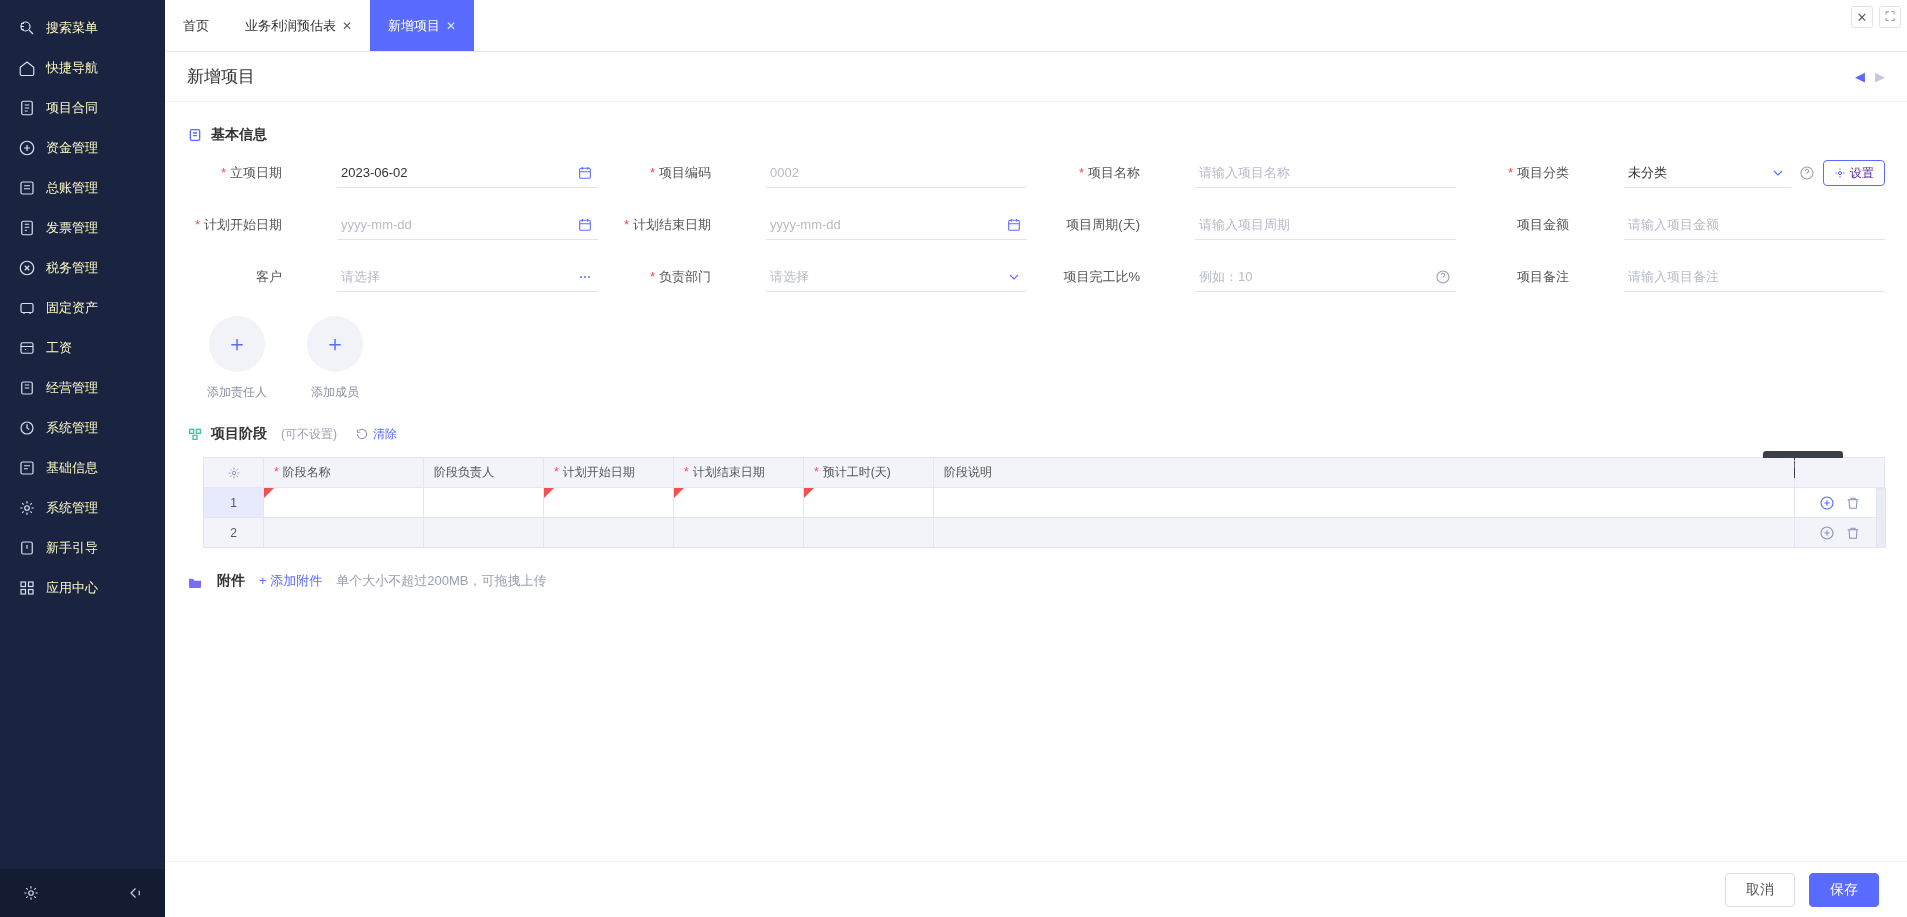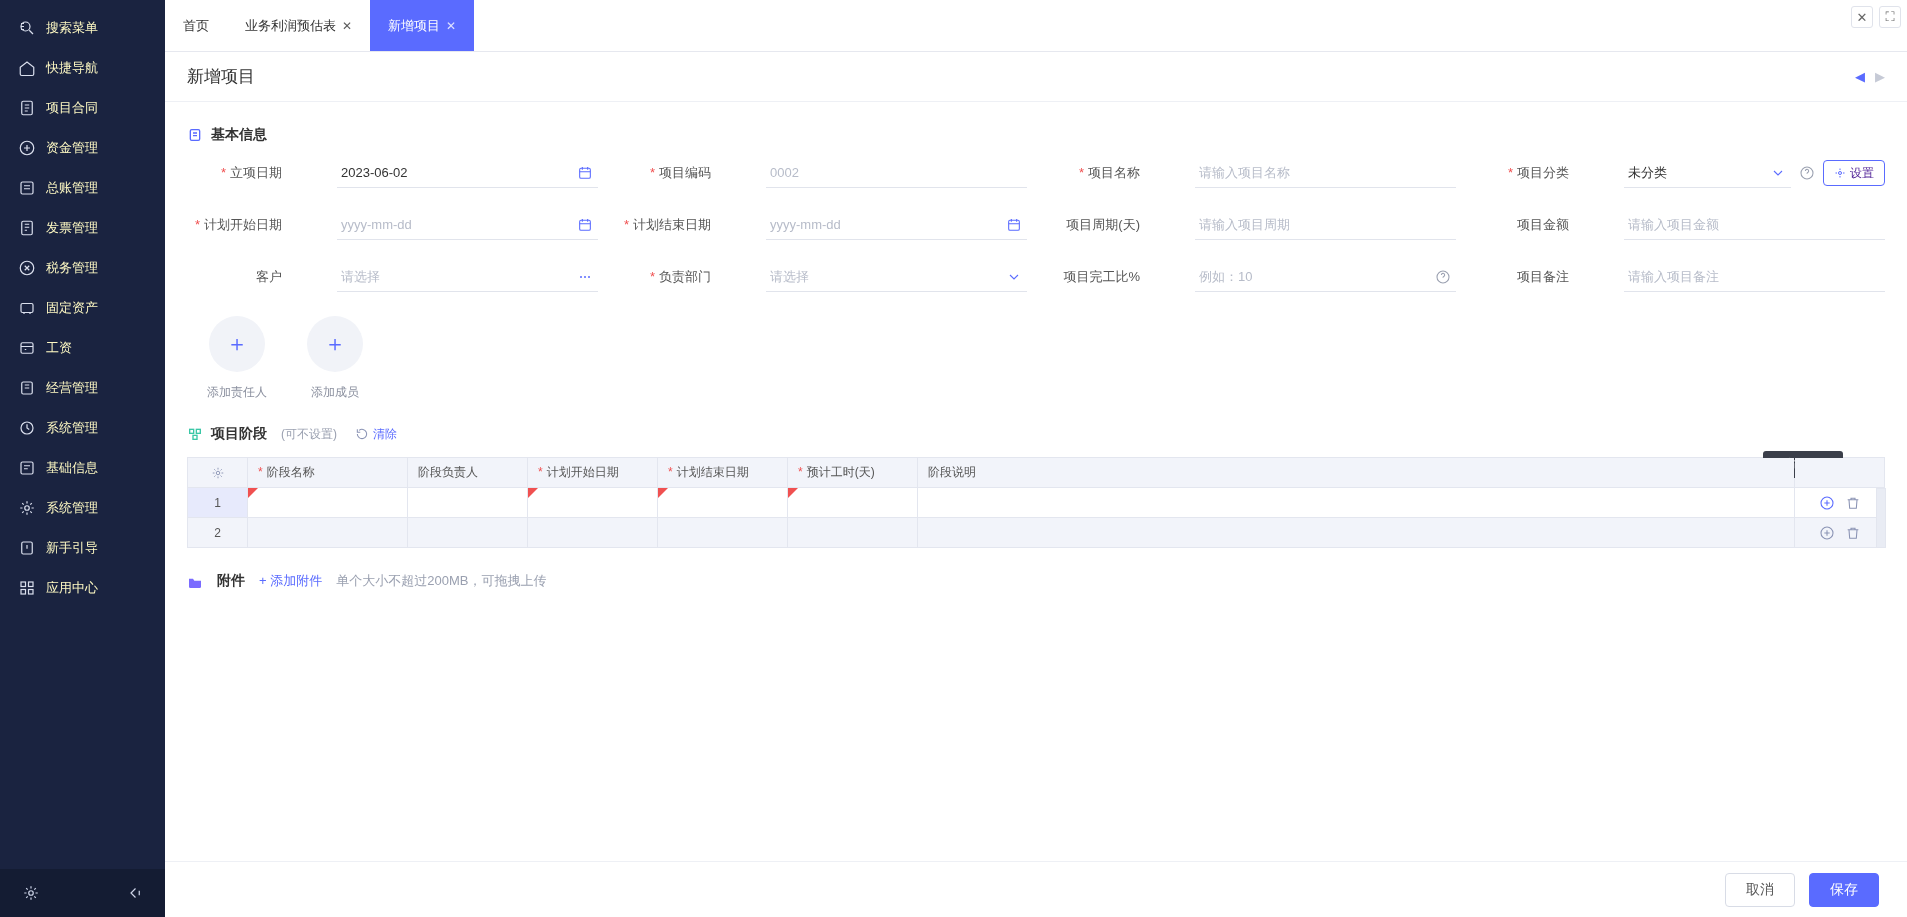--- a/index.html
+++ b/index.html
@@ -60,21 +60,21 @@
   .help svg { width: 16px; height: 16px; stroke: #9aa0b0; fill: none; stroke-width: 1.6; }
   .btn-outline { border: 1px solid #5a6bff; color: #4c1d95; background: #fff; border-radius: 4px; height: 26px; padding: 0 10px; display: inline-flex; align-items: center; gap: 4px; cursor: pointer; font-size: 12px; }
 
   
   .members { display: flex; gap: 40px; padding-left: 20px; }
   .add-card { display: flex; flex-direction: column; align-items: center; gap: 12px; }
   .add-circle { width: 56px; height: 56px; border-radius: 50%; background: #f1f3f8; color: #5a6bff; display: flex; align-items: center; justify-content: center; font-size: 22px; cursor: pointer; }
   .add-label { color: #8a8f9e; font-size: 12px; }
 
   
-  .stage-wrap { position: relative; }
+  .stage-wrap { position: relative; margin-left: 16px; }
   .stage-table { width: 100%; border-collapse: collapse; table-layout: fixed; }
   .stage-table th, .stage-table td { border: 1px solid #e3e6ef; height: 30px; font-size: 12px; color: #555; }
   .stage-table thead th { background: #f2f4fa; font-weight: 500; text-align: left; padding-left: 10px; position: relative; }
   .stage-table thead th .req { position: static; }
   .col-idx { width: 60px; text-align: center !important; padding-left: 0 !important; }
   .col-name { width: 160px; }
   .col-owner { width: 120px; }
   .col-start { width: 130px; }
   .col-end { width: 130px; }
   .col-hours { width: 130px; }

